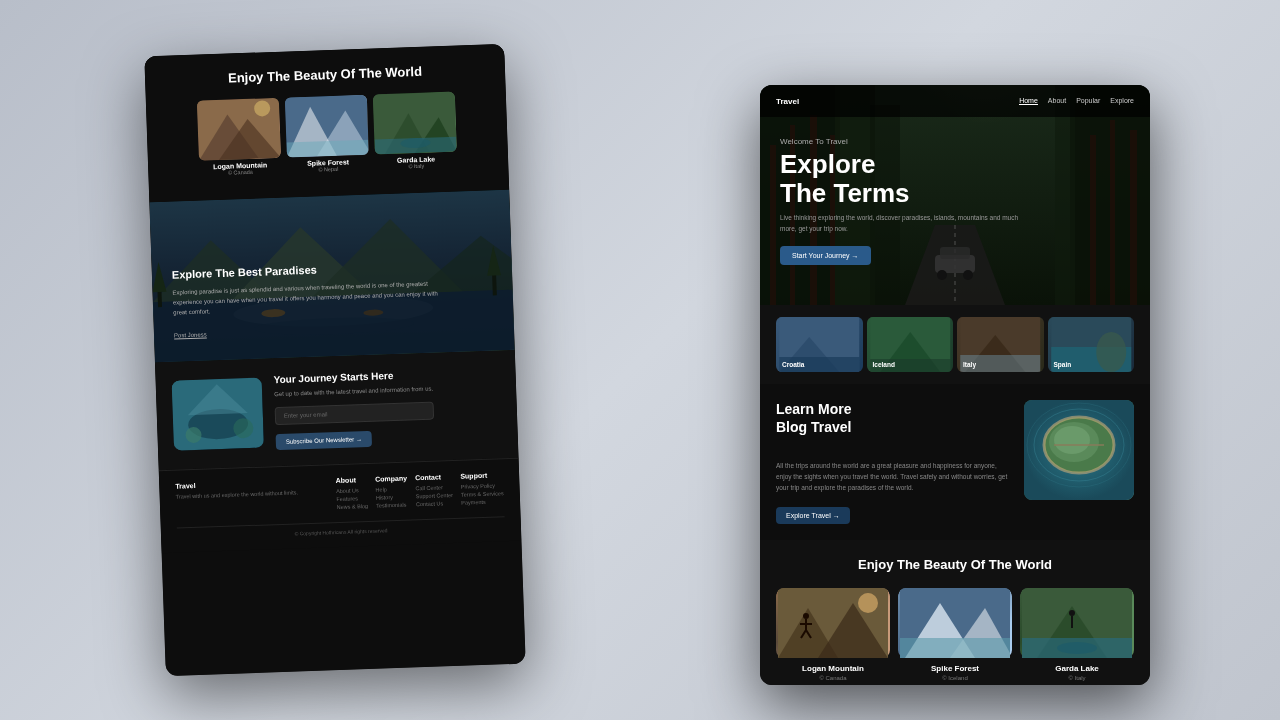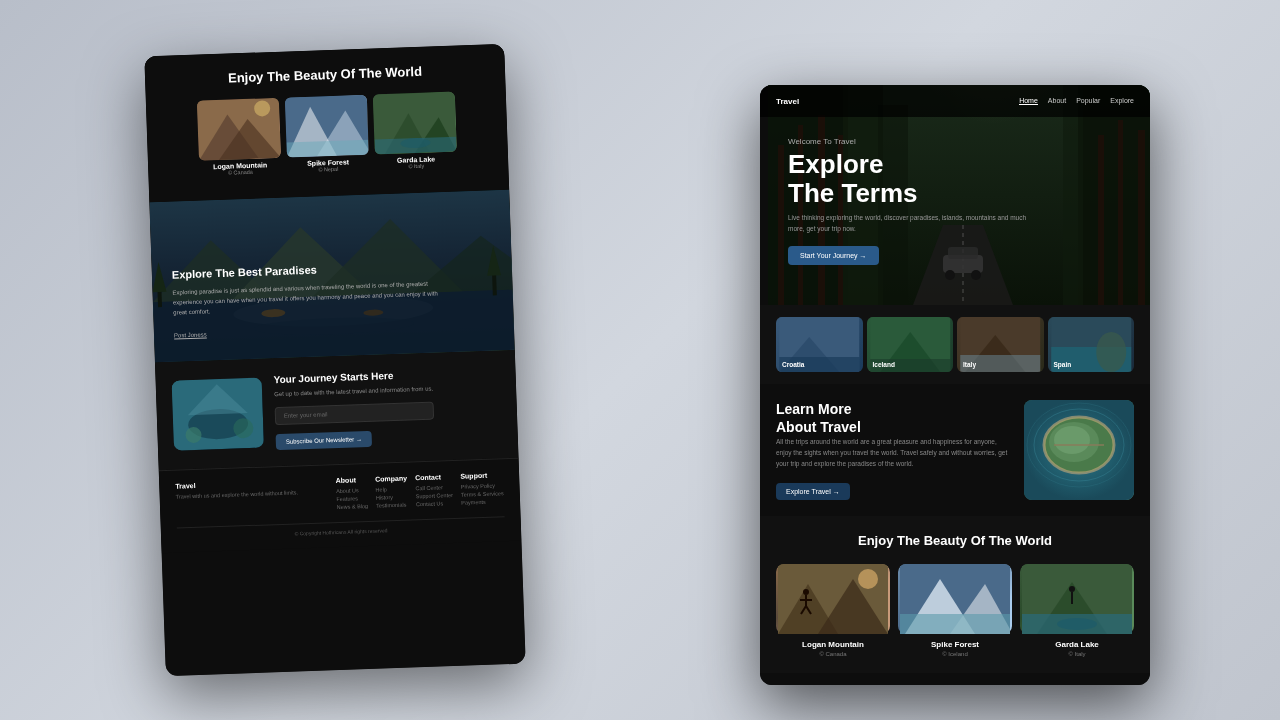--- a/index.html
+++ b/index.html
@@ -292,21 +292,20 @@
       border-bottom: 1px solid #fff;
     }
 
     
     .right-hero {
       width: 100%;
       height: 220px;
       background: linear-gradient(to bottom, #1a2a1a 0%, #0a1a0a 50%, #111 100%);
       position: relative;
       overflow: hidden;
-      margin-left: 8px;
     }
 
     .right-hero-bg {
       position: absolute;
       inset: 0;
       background: 
         radial-gradient(ellipse at 70% 50%, #2a4a2a 0%, transparent 50%),
         linear-gradient(180deg, #1a3a1a 0%, #0a2a0a 60%, #111 100%);
     }
 
@@ -390,21 +389,21 @@
 
     .right-learn-text {
       flex: 1;
     }
 
     .right-learn-text h2 {
       color: #fff;
       font-size: 14px;
       font-weight: 700;
       line-height: 1.3;
-      margin-bottom: 0;
+      margin-bottom: 24px;
     }
 
     .right-learn-text p {
       color: #888;
       font-size: 6.5px;
       line-height: 1.7;
       margin-bottom: 10px;
     }
 
     .right-learn-btn {
@@ -727,21 +726,21 @@
           <ellipse cx="60" cy="35" rx="15" ry="20" fill="#3a5a4a" opacity="0.7"></ellipse>
         </svg>
         <div class="dest-label">Spain</div>
       </div>
     </div>
 
     <div class="right-learn">
       <div class="right-learn-text">
         <h2>
           <span>Learn More</span><br>
-          <span>About Travel</span>
+          <span>Blog Travel</span>
         </h2>
         <p>All the trips around the world are a great pleasure and happiness for anyone, enjoy the sights when you travel the world. Travel safely and without worries, get your trip and explore the paradises of the world.</p>
         <div class="right-learn-btn">Explore Travel →</div>
       </div>
       <div class="right-learn-img">
         
         <svg width="110" height="100" viewBox="0 0 110 100">
           <defs>
             <radialGradient id="oceanGrad" cx="50%" cy="50%" r="50%">
               <stop offset="0%" stop-color="#2a7a8a"></stop>

